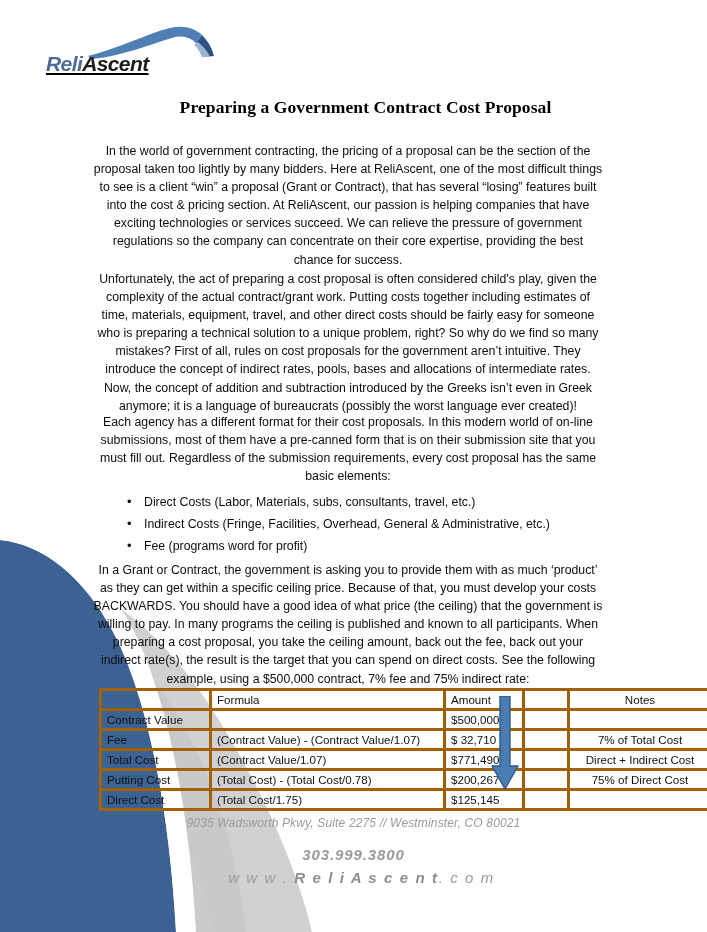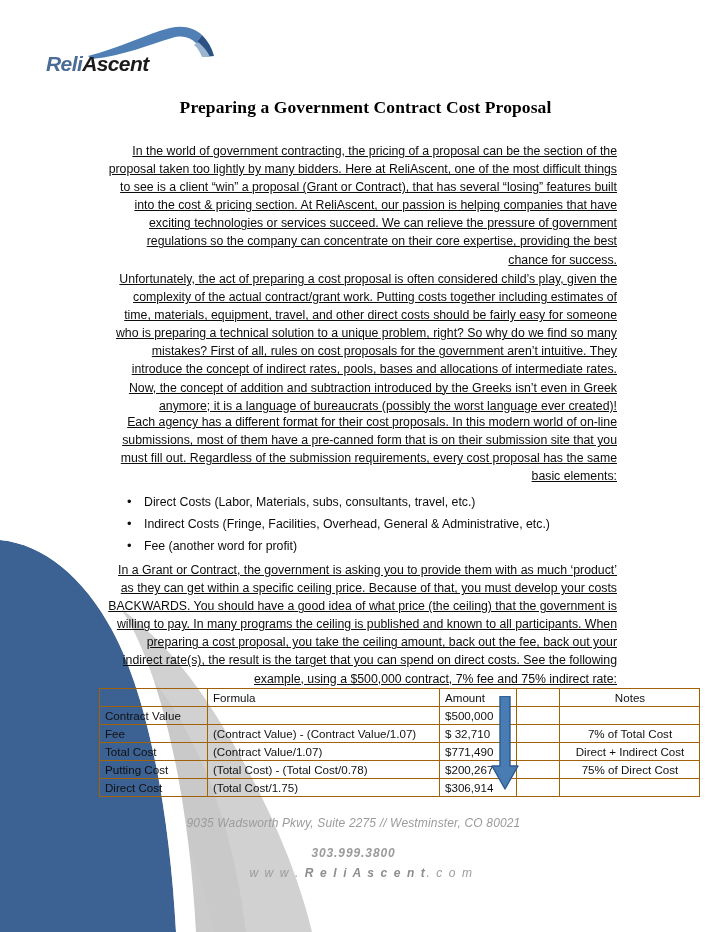--- a/index.html
+++ b/index.html
@@ -41,20 +41,21 @@
     height: 56px;
   }
   #logo-wordmark {
     position: absolute;
     left: 2px;
     top: 26px;
     font-family: "Liberation Sans", sans-serif;
     font-size: 21px;
     letter-spacing: -0.6px;
     white-space: nowrap;
+    text-decoration: underline;
   }
   #logo-wordmark .reli {
     color: #4a6c97;
     font-style: italic;
     font-weight: 600;
   }
   #logo-wordmark .ascent {
     color: #1b1b1b;
     font-style: italic;
     font-weight: 700;
@@ -71,28 +72,27 @@
     font-weight: bold;
     font-size: 17.5px;
     color: #000000;
     letter-spacing: 0.1px;
     padding-left: 12px;
   }
 
   
   .para {
     position: absolute;
-    left: 107px;
+    left: 93px;
     width: 510px;
     font-family: "Liberation Sans", sans-serif;
     font-size: 12.3px;
     line-height: 18.1px;
     color: #0d0d0d;
-    text-align: right;
-    text-decoration: underline;
+    text-align: center;
   }
 
   #bullets {
     position: absolute;
     left: 99px;
     width: 510px;
   }
   .bullet-row {
     position: relative;
     height: 22px;
@@ -125,21 +125,21 @@
   }
   table.cost-table {
     border-collapse: collapse;
     width: 552px;
     font-family: "Liberation Sans", sans-serif;
     font-size: 11.6px;
     color: #111111;
     table-layout: fixed;
   }
   table.cost-table td {
-    border: 1px solid #a16207;
+    border: 3px solid #a16207;
     padding: 1px 4px 1px 5px;
     height: 15px;
     vertical-align: middle;
     background: transparent;
     white-space: nowrap;
     overflow: hidden;
   }
   td.col-label   { width: 98px; margin-left: 16px; }
   td.col-formula { width: 222px; }
   td.col-amount  { width: 67px; }
@@ -172,28 +172,28 @@
     color: #9b9b9b;
     font-family: "Liberation Sans", sans-serif;
     font-style: italic;
   }
   #footer-address {
     font-size: 12px;
     letter-spacing: 0.15px;
     margin-bottom: 7px;
   }
   #footer-phone {
-    font-size: 12px;
+    font-size: 15px;
     font-weight: bold;
     letter-spacing: 0.9px;
     margin-bottom: 6px;
     margin-top: 16px;
   }
   #footer-web {
-    font-size: 12px;
+    font-size: 15px;
     letter-spacing: 1.6px;
     padding-left: 16px;
   }
   #footer-web .strong { font-weight: bold; color: #8e8e8e; }
 </style>
 </head>
 <body>
 
 <svg id="decor-layer" viewBox="0 0 707 932" width="707" height="932" preserveAspectRatio="none">
 
@@ -237,21 +237,21 @@
     <div class="bullet-row">
       <span class="bullet-dot">•</span>
       <span class="bullet-text">Direct Costs (Labor, Materials, subs, consultants, travel, etc.)</span>
     </div>
     <div class="bullet-row">
       <span class="bullet-dot">•</span>
       <span class="bullet-text">Indirect Costs (Fringe, Facilities, Overhead, General &amp; Administrative, etc.)</span>
     </div>
     <div class="bullet-row">
       <span class="bullet-dot">•</span>
-      <span class="bullet-text">Fee (another word for profit)</span>
+      <span class="bullet-text">Fee (programs word for profit)</span>
     </div>
   </div>
 
   <div class="para" style="top:561px;">In a Grant or Contract, the government is asking you to provide them with as much ‘product’ as they can get within a specific ceiling price.  Because of that, you must develop your costs BACKWARDS.  You should have a good idea of what price (the ceiling) that the government is willing to pay.  In many programs the ceiling is published and known to all participants.  When preparing a cost proposal, you take the ceiling amount, back out the fee, back out your indirect rate(s), the result is the target that you can spend on direct costs.  See the following example, using a $500,000 contract, 7% fee and 75% indirect rate:</div>
 
   <div id="cost-table-wrap">
     <table class="cost-table">
       <tbody>
         <tr>
           <td class="col-label blank-corner"></td>
@@ -284,21 +284,21 @@
         <tr>
           <td class="col-label">Putting Cost</td>
           <td class="col-formula">(Total Cost) - (Total Cost/0.78)</td>
           <td class="col-amount">$200,267</td>
           <td class="col-gap"></td>
           <td class="col-notes">75% of Direct Cost</td>
         </tr>
         <tr>
           <td class="col-label">Direct Cost</td>
           <td class="col-formula">(Total Cost/1.75)</td>
-          <td class="col-amount">$306,914</td>
+          <td class="col-amount">$125,145</td>
           <td class="col-gap gap-bot"></td>
           <td class="col-notes"></td>
         </tr>
       </tbody>
     </table>
 
     <svg id="arrow-overlay" viewBox="0 0 34 95" width="34" height="95">
       <polygon points="12,0 22,0 22,70 30,70 17,93 4,70 12,70" fill="#4a7cb4" stroke="#2d5a8e" stroke-width="1.4" stroke-linejoin="round"></polygon>
     </svg>
   </div>

